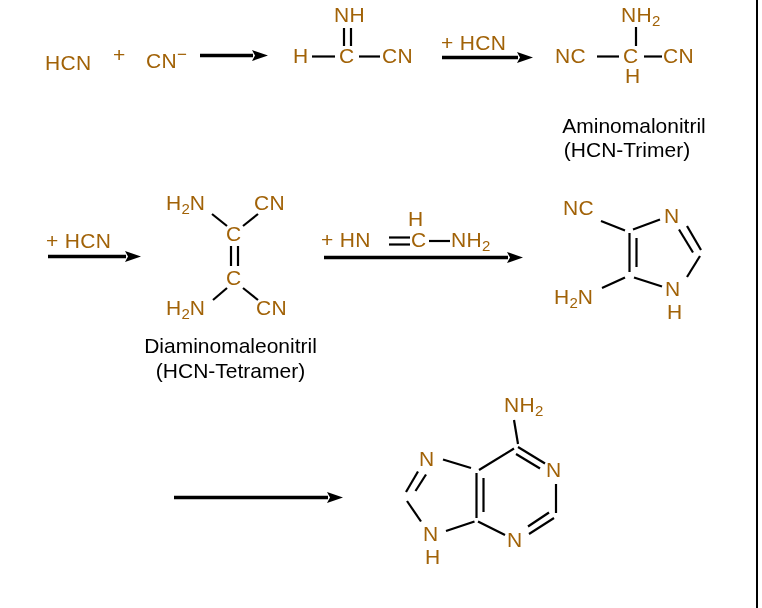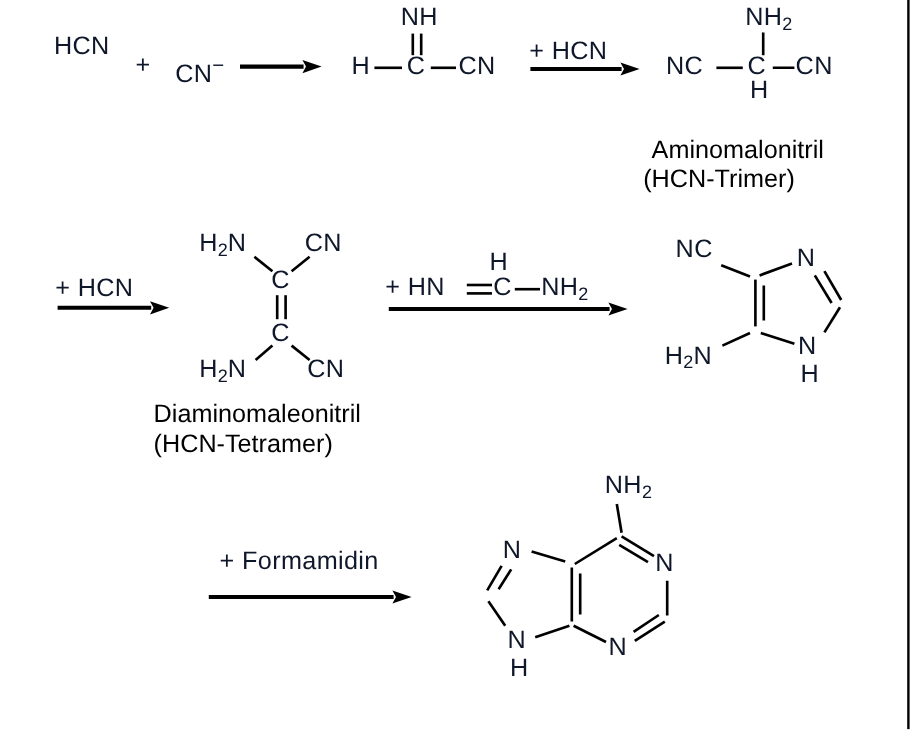--- a/index.html
+++ b/index.html
@@ -3,25 +3,25 @@
 <meta charset="utf-8">
 <style>
   html, body { margin:0; padding:0; background:#ffffff; }
   .canvas {
     position:relative; width:762px; height:608px; background:#ffffff;
     font-family:"Liberation Sans", sans-serif; color:#000000; overflow:hidden;
   }
   svg.art { position:absolute; left:0; top:0; }
   .lbl {
     position:absolute; font-size:21px; line-height:23px;
-    white-space:nowrap; letter-spacing:0.3px; color:#0f172a;
+    white-space:nowrap; letter-spacing:0.3px; color:#a16207;
   }
   .cap {
     position:absolute; font-size:21px; line-height:23px;
-    text-align:left; white-space:nowrap; color:#000;
+    text-align:center; white-space:nowrap; color:#000;
   }
   .sub { font-size:15px; vertical-align:-4px; letter-spacing:0; }
   .sup { font-size:17px; vertical-align:8px; letter-spacing:0; }
 </style>
 </head>
 <body>
 
 <div class="canvas">
 
   <svg class="art" width="762" height="608" viewBox="0 0 762 608">
@@ -93,21 +93,21 @@
       </g>
       <g>
         <line x1="174" y1="497.5" x2="328" y2="497.5"></line>
         <polygon stroke="none" points="343,497.5 327,492 330,497.5 327,503"></polygon>
       </g>
     </g>
 
     <line x1="757" y1="0" x2="757" y2="608" stroke="#000" stroke-width="2"></line>
   </svg>
 
-  <span class="lbl" style="left:45px;top:27px">HCN</span>
+  <span class="lbl" style="left:45px;top:51px">HCN</span>
   <span class="lbl" style="left:113px;top:43px">+</span>
   <span class="lbl" style="left:146px;top:43px"><span>CN</span><sup class="sup">−</sup></span>
 
   <span class="lbl" style="left:334px;top:3px">NH</span>
   <span class="lbl" style="left:293px;top:44px">H</span>
   <span class="lbl" style="left:339px;top:44px">C</span>
   <span class="lbl" style="left:382px;top:44px">CN</span>
 
   <span class="lbl" style="left:441px;top:31px">+ HCN</span>
 
@@ -136,21 +136,20 @@
   <span class="lbl" style="left:321px;top:228px">+ HN</span>
   <span class="lbl" style="left:411px;top:228px">C</span>
   <span class="lbl" style="left:451px;top:228px"><span>NH</span><span class="sub">2</span></span>
 
   <span class="lbl" style="left:563px;top:196px">NC</span>
   <span class="lbl" style="left:664px;top:204px">N</span>
   <span class="lbl" style="left:665px;top:277px">N</span>
   <span class="lbl" style="left:667px;top:300px">H</span>
   <span class="lbl" style="left:554px;top:285px"><span>H</span><span class="sub">2</span><span>N</span></span>
 
-  <span class="lbl" style="left:183px;top:456px">+ Formamidin</span>
 
   <span class="lbl" style="left:504px;top:393px"><span>NH</span><span class="sub">2</span></span>
   <span class="lbl" style="left:546px;top:458px">N</span>
   <span class="lbl" style="left:507px;top:528px">N</span>
   <span class="lbl" style="left:419px;top:447px">N</span>
   <span class="lbl" style="left:423px;top:522px">N</span>
   <span class="lbl" style="left:425px;top:545px">H</span>
 
 
 </div>

